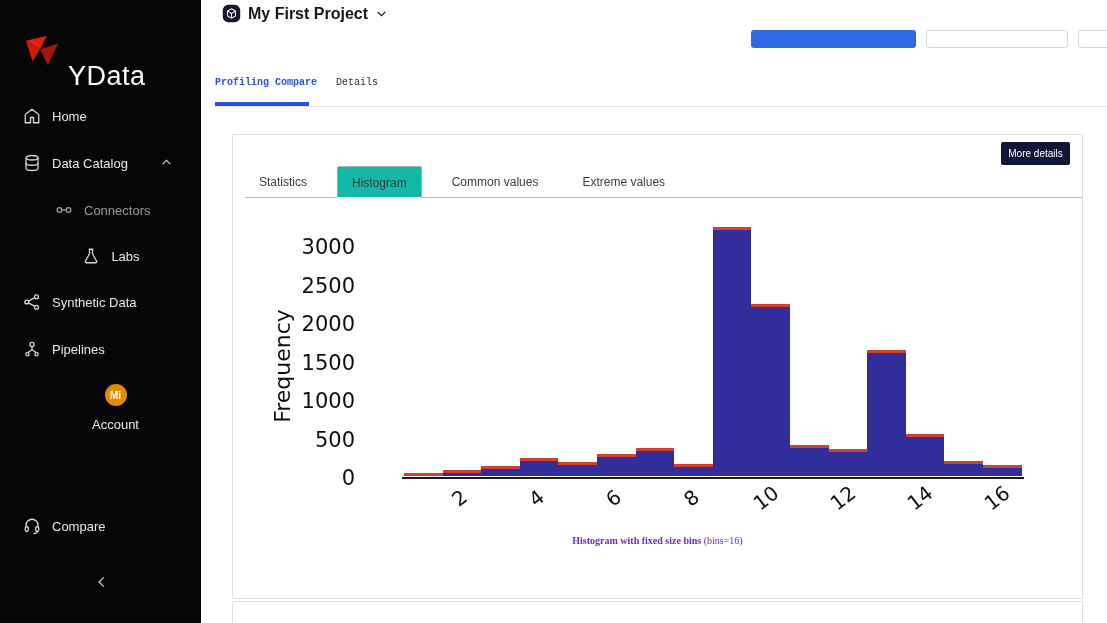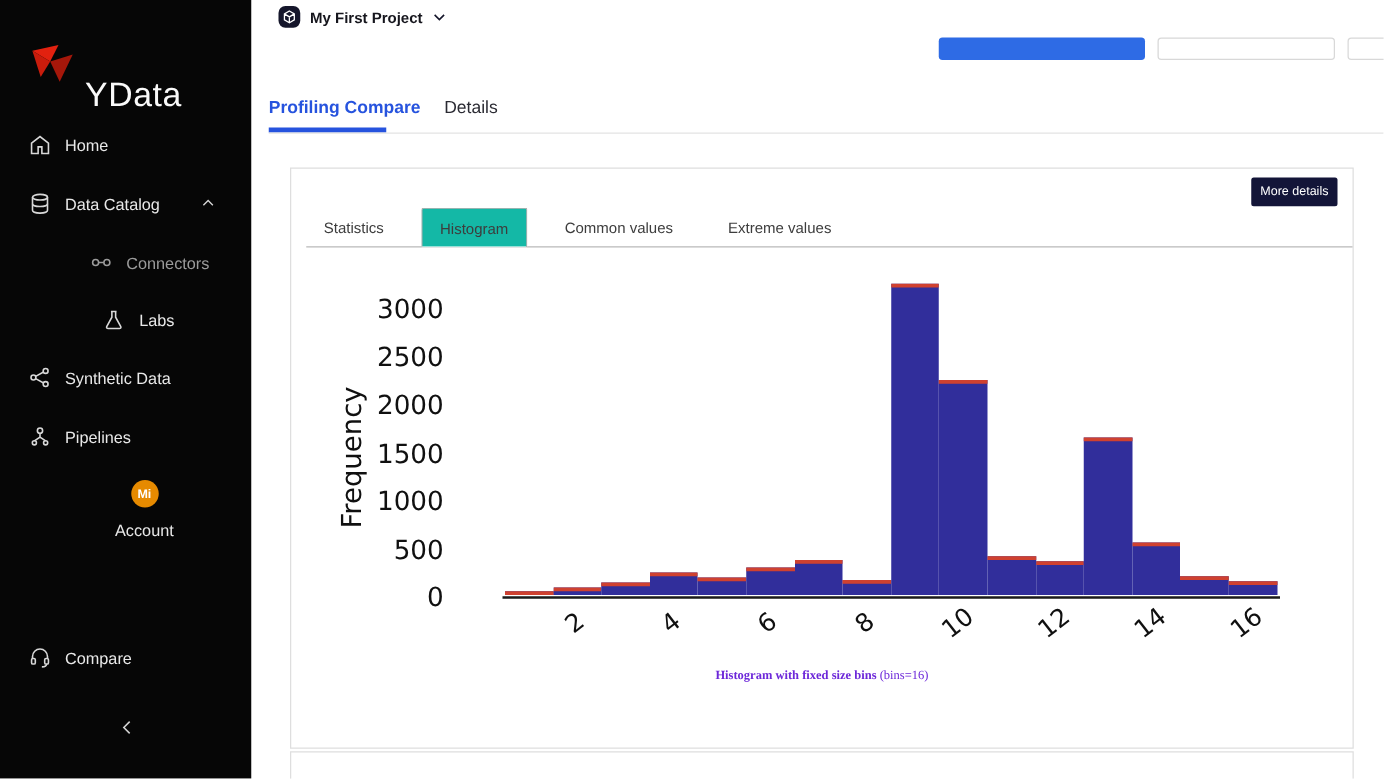--- a/index.html
+++ b/index.html
@@ -7,39 +7,39 @@
   #app { position:relative; width:1107px; height:623px; overflow:hidden; background:#fff;
          font-family:"Liberation Sans", sans-serif; }
 
   
   .sidebar { position:absolute; left:0; top:0; width:201px; height:623px; background:#060606; z-index:5; }
   .logo-row { position:absolute; left:24px; top:13px; display:flex; align-items:center; gap:6px; }
   .logo-text { color:#fafafa; font-size:27px; letter-spacing:0.5px; font-family:"Liberation Sans",sans-serif;margin-top:48px; }
   .nav-item { position:absolute; left:0; width:199px; height:30px; display:flex; align-items:center;
               gap:11px; padding-left:22px; color:#e8e8e8; font-size:13px; cursor:pointer; }
   .nav-item .ico { width:19px; height:19px; display:flex; align-items:center; justify-content:center; flex:0 0 19px; }
-  .nav-sub { padding-left:71px; color:#9b9b9b;align-items:center; }
+  .nav-sub { padding-left:54px; color:#9b9b9b;align-items:center; }
   .nav-chevron { position:absolute; right:26px; top:8px; }
   .avatar { width:22px; height:22px; border-radius:50%; background:#e68a00; color:#fff; font-size:10px;
             font-weight:bold; display:flex; align-items:center; justify-content:center; flex:0 0 22px; }
   .collapse-btn { position:absolute; left:90px; top:570px; width:24px; height:24px; display:flex;
                   align-items:center; justify-content:center; cursor:pointer; }
 
   
   .project-row { position:absolute; left:222px; top:4px; display:flex; align-items:center; gap:7px; cursor:pointer; }
-  .project-label { font-size:12px; font-weight:bold; color:#16161d; }
+  .project-label { font-size:16px; font-weight:bold; color:#16161d; }
   .btn-primary { position:absolute; left:751px; top:30px; width:165px; height:18px; background:#2e6be5;
                  border:none; border-radius:3px; cursor:pointer; }
   .btn-outline-a { position:absolute; left:926px; top:30px; width:142px; height:18px; background:#fff;
                    border:1px solid #d8d8d8; border-radius:3px; cursor:pointer; }
   .btn-outline-b { position:absolute; left:1078px; top:30px; width:42px; height:18px; background:#fff;
                    border:1px solid #d8d8d8; border-radius:3px; cursor:pointer; }
 
   .top-tabs { position:absolute; left:215px; top:77px; display:flex; gap:19px; }
-  .top-tab { font-size:14px; color:#2b2b33; cursor:pointer; }
+  .top-tab { font-size:10px; color:#2b2b33; cursor:pointer;font-family:Liberation Mono, monospace; }
   .top-tab.active { color:#2653de; font-weight:bold; }
   .tab-underline { position:absolute; left:215px; top:102px; width:94px; height:4px; background:#2653de; }
   .header-divider { position:absolute; left:215px; top:106px; width:892px; height:1px; background:#e4e4e4; }
 
   
   .card { position:absolute; left:232px; top:134px; width:851px; height:465px; background:#fff;
           border:1px solid #dedede; font-family:"DejaVu Sans", sans-serif; }
   .more-details { position:absolute; right:12px; top:7px; width:69px; height:23px; background:#131538;
                   color:#fff; font-size:10px; border:none; border-radius:2px; cursor:pointer;
                   font-family:"Liberation Sans",sans-serif; }

